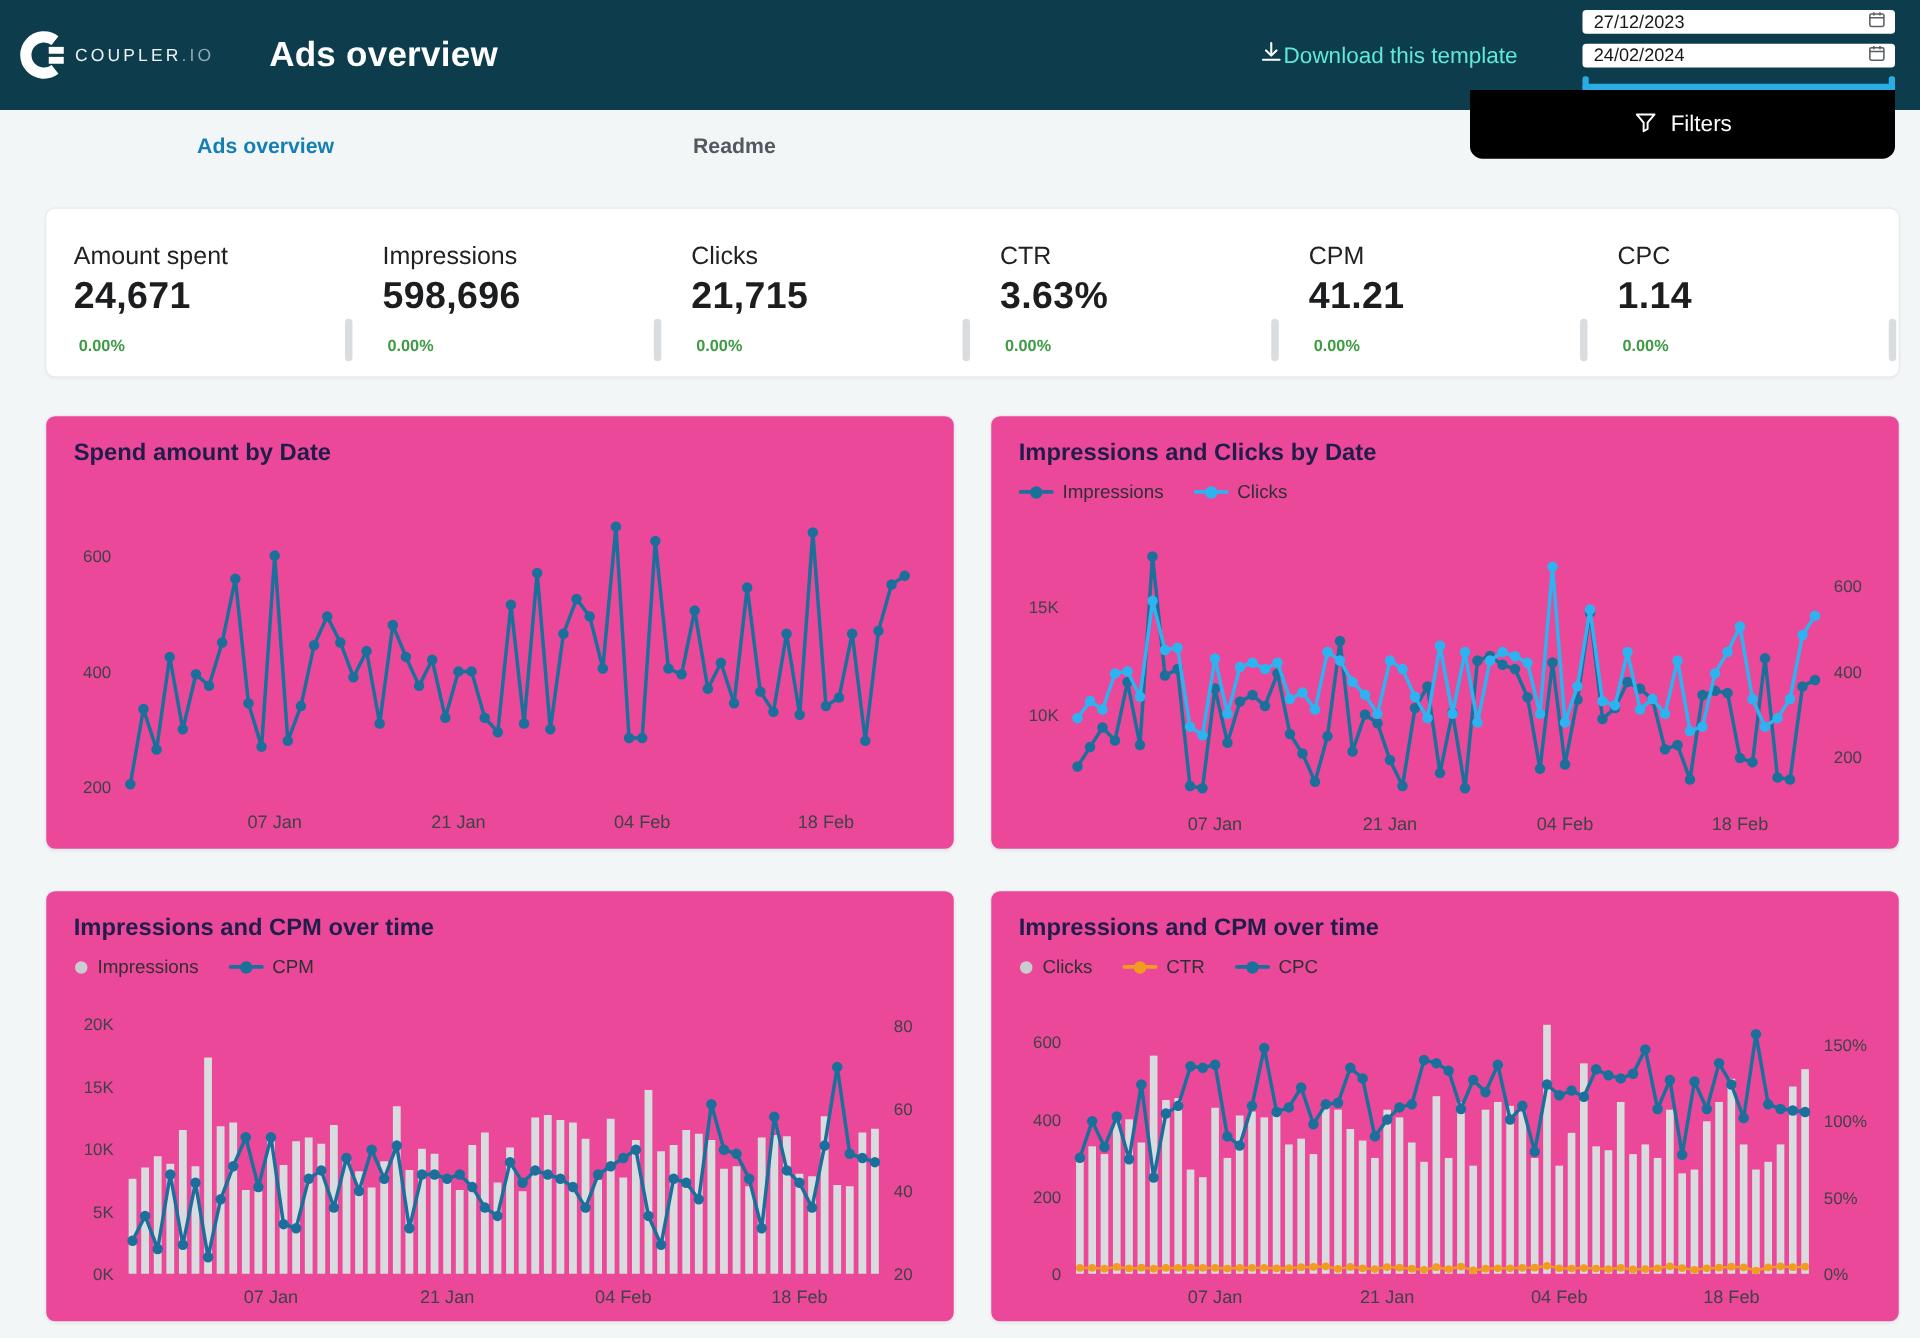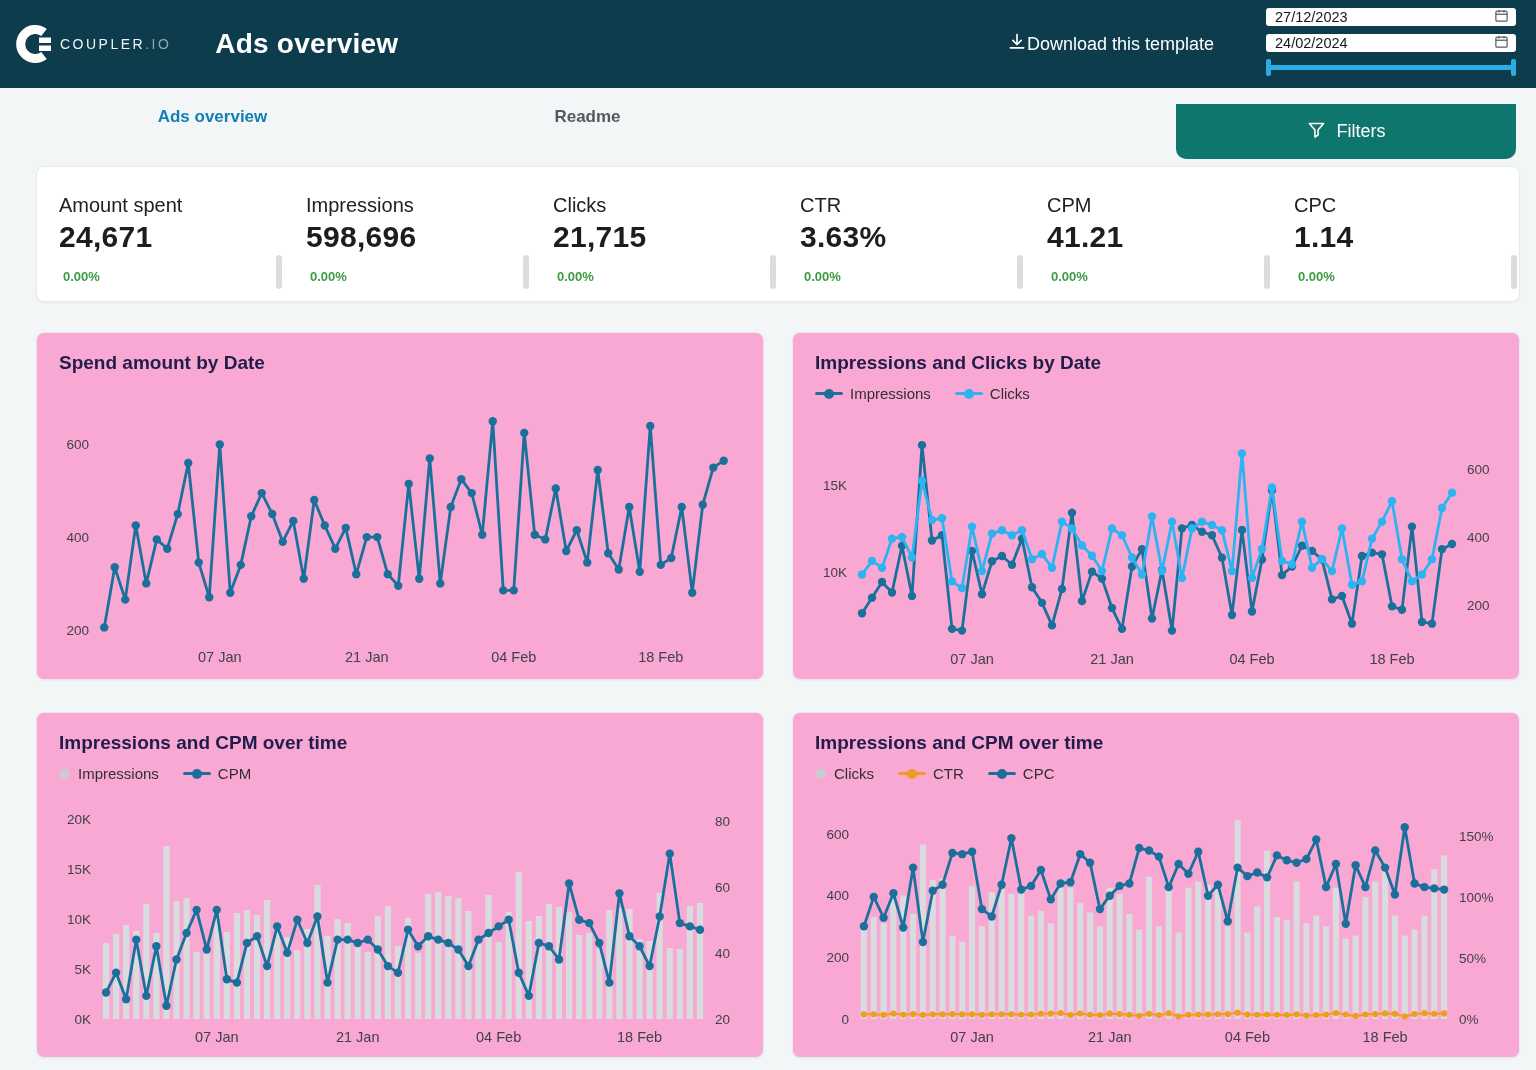--- a/index.html
+++ b/index.html
@@ -5,47 +5,47 @@
   * { box-sizing: border-box; margin: 0; padding: 0; }
   html, body { width: 1536px; height: 1070px; overflow: hidden; }
   body { font-family: "Liberation Sans", sans-serif; background: #f2f6f7; position: relative; }
 
   
   .header { height: 88px; background: #0d3c4d; display: flex; align-items: center; padding: 0 20px 0 16px; color: #fff; }
   .logo-mark { width: 40px; height: 40px; flex: 0 0 auto; }
   .brand { margin-left: 4px; font-size: 14px; font-weight: 400; letter-spacing: 2.5px; color: #f0f4f5; }
   .brand .suffix { color: #93a9b1; }
   .header-title { margin-left: 44px; font-size: 28px; font-weight: 700; letter-spacing: 0.2px; }
-  .download { margin-left: auto; margin-right: 52px; display: flex; align-items: center; font-size: 18px; color: #ffffff; cursor: pointer; }
+  .download { margin-left: auto; margin-right: 52px; display: flex; align-items: center; font-size: 18px; color: #5eead4; cursor: pointer; }
   .dates { align-self: flex-start; margin-top: 8px; width: 250px; }
   .date-row { display: flex; gap: 8px; flex-direction: column; }
   .date-input { flex: 1; height: 35px; background: #fff; border-radius: 3px; display: flex; align-items: center; justify-content: space-between; padding: 0 7px 0 9px; color: #16181a; font-size: 14.5px; cursor: pointer; }
   .range-slider { position: relative; height: 17px; margin-top: 7px; cursor: pointer; }
   .range-track { position: absolute; left: 0; right: 0; top: 6px; height: 5px; background: #2aace4; border-radius: 3px; }
   .range-handle { position: absolute; top: 0; width: 5px; height: 17px; background: #2aace4; border-radius: 2px; }
   .range-handle.left { left: 0; } .range-handle.right { right: 0; }
 
   
   .tabs { height: 58px; display: flex; align-items: center; padding-left: 25px; }
   .tab { width: 375px; text-align: center; font-size: 17px; font-weight: 700; cursor: pointer; }
   .tab.active { color: #157fb3; }
   .tab.inactive { color: #55585e; }
-  .filters-btn { position: absolute; top: 104px; right: 20px; width: 340px; height: 55px; border: none; background: #0f766e; color: #fff; font-family: inherit; font-size: 18px; border-radius: 0 0 10px 10px; display: flex; align-items: center; justify-content: center; gap: 11px; cursor: pointer; z-index: 4; }
+  .filters-btn { position: absolute; top: 72px; right: 20px; width: 340px; height: 55px; border: none; background: #000000; color: #fff; font-family: inherit; font-size: 18px; border-radius: 0 0 10px 10px; display: flex; align-items: center; justify-content: center; gap: 11px; cursor: pointer; z-index: 4; }
 
   
   .kpi-card { margin: 20px 16px 0 36px; height: 136px; background: #fff; border: 1px solid #e7ebed; border-radius: 8px; box-shadow: 0 1px 2px rgba(20,40,50,0.05); display: flex; }
   .kpi { flex: 1; position: relative; padding: 27px 0 0 22px; }
   .kpi-label { font-size: 20px; color: #202124; }
   .kpi-value { font-size: 30px; color: #1c1d1f; margin-top: 3px; font-weight: 700; letter-spacing: 0.3px; }
   .kpi-delta { position: absolute; left: 26px; bottom: 17px; font-size: 13px; font-weight: 700; color: #3e9b44; }
   .kpi-sep { position: absolute; right: 2px; bottom: 12px; width: 6px; height: 34px; background: #d9dde0; border-radius: 3px; }
 
   
   .charts { margin: 30px 16px 0 36px; display: grid; grid-template-columns: 1fr 1fr; gap: 32px 28px; }
-  .card { position: relative; background: #f9a8d4; border: 1px solid #e7ebed; border-radius: 8px; box-shadow: 0 1px 2px rgba(20,40,50,0.05); height: 348px; padding: 19px 22px; }
+  .card { position: relative; background: #ec4899; border: 1px solid #e7ebed; border-radius: 8px; box-shadow: 0 1px 2px rgba(20,40,50,0.05); height: 348px; padding: 19px 22px; }
   .charts .card:nth-child(n+3) { height: 346px; }
   .card h3 { font-size: 19px; font-weight: 700; color: #201d4a; }
   .legend { display: flex; align-items: center; gap: 24px; margin-top: 11px; font-size: 15px; color: #2f3033; }
   .legend-item { display: flex; align-items: center; gap: 7px; }
   .mk { position: relative; width: 28px; height: 12px; display: inline-block; }
   .mk-line { position: absolute; left: 0; right: 0; top: 4.5px; height: 3px; border-radius: 2px; }
   .mk-dot { position: absolute; left: 9px; top: 1px; width: 10px; height: 10px; border-radius: 50%; }
   .mk[data-mk="dot"] { width: 12px; }
   .mk[data-mk="dot"] .mk-dot { left: 1px; }
   .plot { position: absolute; left: 16px; right: 16px; bottom: 8px; height: 248px; }

